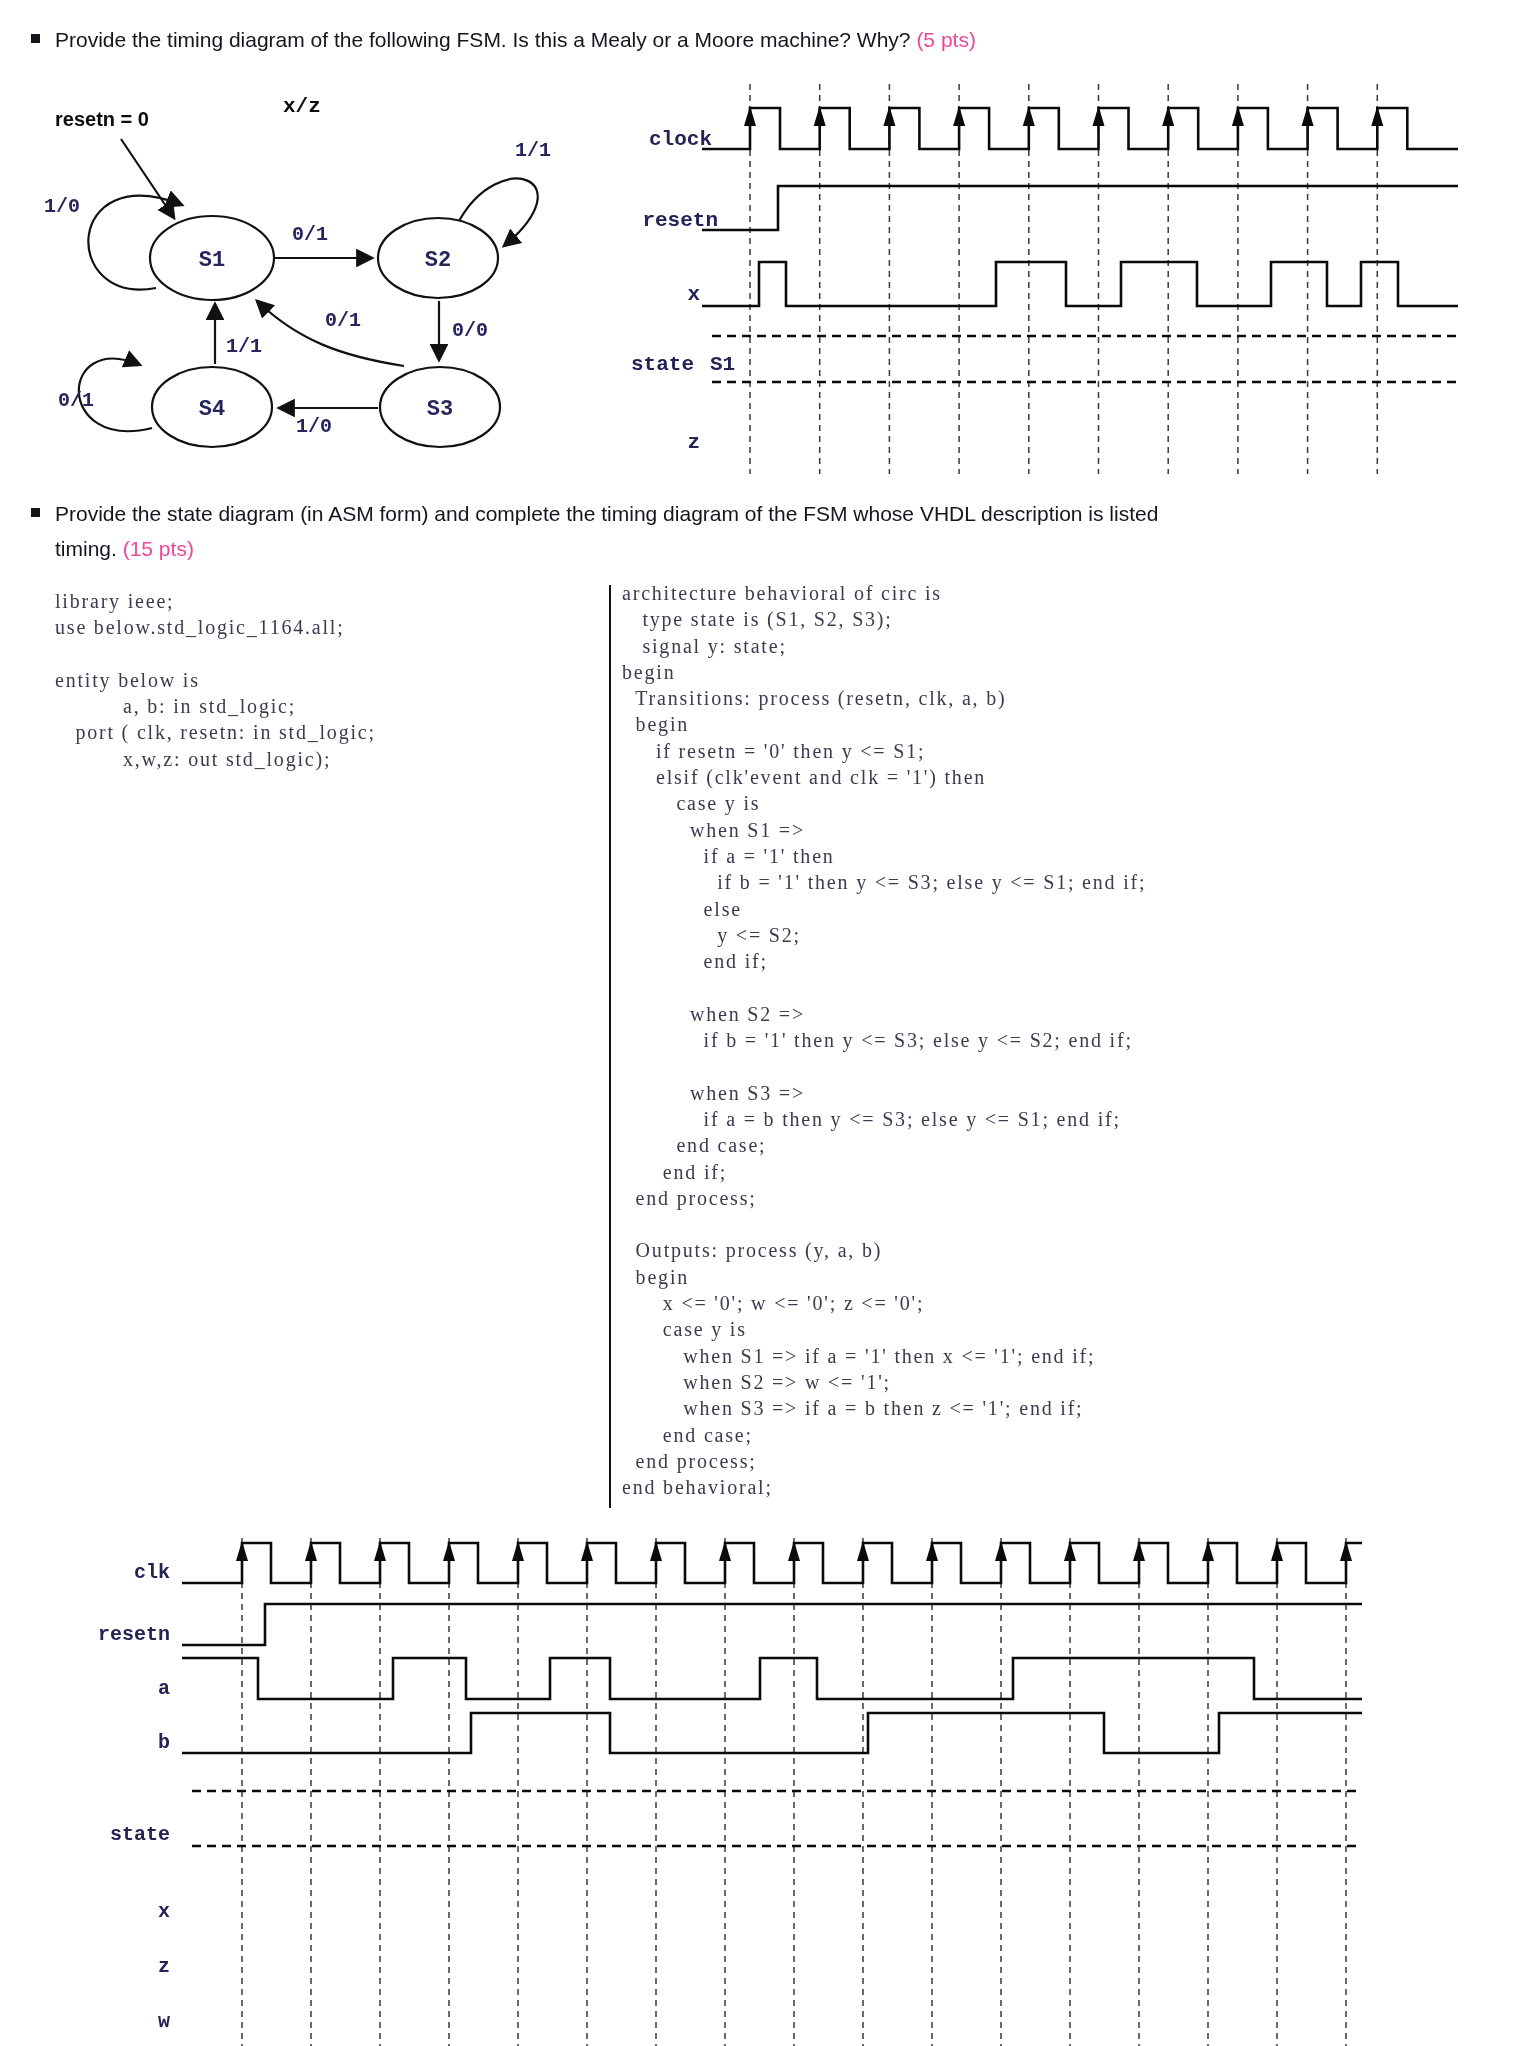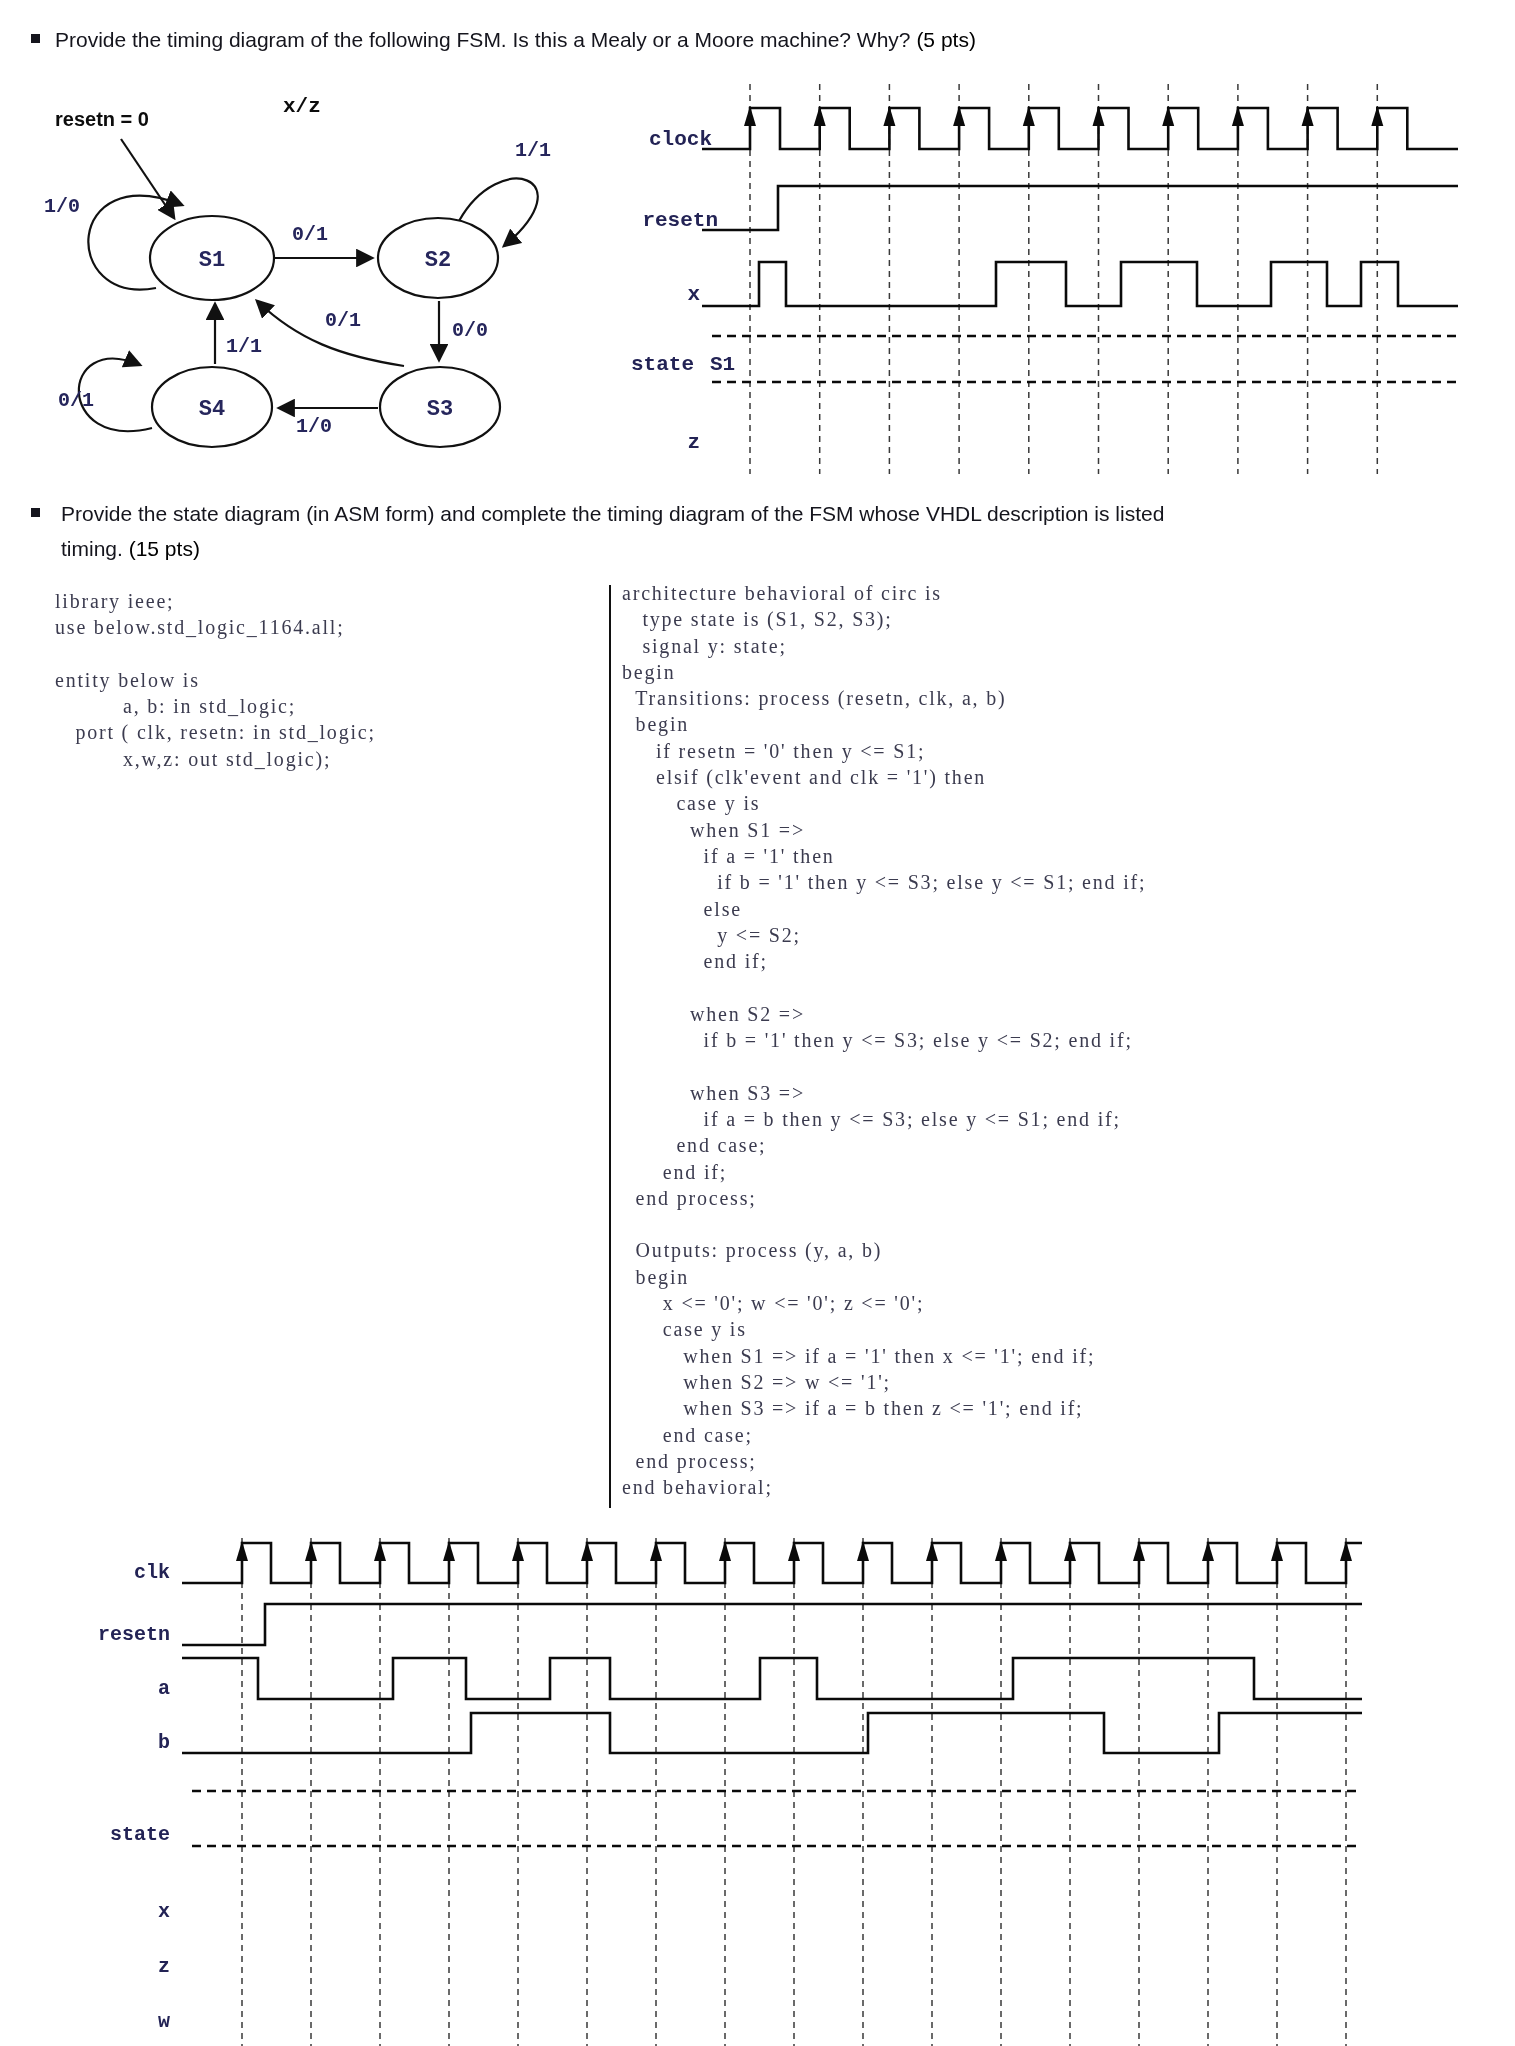--- a/index.html
+++ b/index.html
@@ -1,20 +1,20 @@
 <!DOCTYPE html>
 <html><head>
 <meta charset="utf-8">
 <style>
   html,body{margin:0;padding:0;background:#fff}
   .page{position:relative;width:1515px;height:2046px;background:#ffffff;overflow:hidden;
         font-family:"Liberation Sans",sans-serif}
   .bullet-sq{position:absolute;width:9px;height:9px;background:#15151d}
   .question{position:absolute;font-size:21px;color:#15151d;line-height:34.5px}
-  .pts{color:#000000}
+  .pts{color:#ec4899}
   .code{position:absolute;font-family:Liberation Serif, serif;font-size:20px;
         line-height:26.3px;letter-spacing:1.8px;color:#3b3b4f;white-space:pre}
   svg.gfx{position:absolute;left:0;top:0}
   .grid{stroke:#3a3a3a;stroke-width:1.5;stroke-dasharray:6 5}
   .wave{stroke:#0a0a0a;stroke-width:2.6;fill:none;stroke-linejoin:miter}
   .band{stroke:#0a0a0a;stroke-width:2.3;stroke-dasharray:9 6}
   .ah{fill:#0a0a0a}
   .siglabel{font-family:"Liberation Mono",monospace;font-weight:700;fill:#232355}
   #t1 .siglabel{font-size:21px}
   #t2 .siglabel{font-size:20px}
@@ -32,21 +32,21 @@
 <body>
 
 <div class="page">
 
   <div class="bullet-sq" style="left:31px;top:34px"></div>
   <div class="question" style="left:55px;top:23px;width:1420px">
     <span>Provide the timing diagram of the following FSM. Is this a Mealy or a Moore machine? Why? </span><span class="pts">(5 pts)</span>
   </div>
 
   <div class="bullet-sq" style="left:31px;top:508px"></div>
-  <div class="question" style="left:61px;top:497px;width:1450px">
+  <div class="question" style="left:55px;top:497px;width:1450px">
     <span>Provide the state diagram (in ASM form) and complete the timing diagram of the FSM whose VHDL description is listed</span><br>
     <span>timing. </span><span class="pts">(15 pts)</span>
   </div>
 
   <div class="code" style="left:55px;top:588px"><div>library ieee;</div><div>use below.std_logic_1164.all;</div><div>&nbsp;</div><div>entity below is</div><div>          a, b: in std_logic;</div><div>   port ( clk, resetn: in std_logic;</div><div>          x,w,z: out std_logic);</div></div>
   <div class="code" style="left:622px;top:580px"><div>architecture behavioral of circ is</div><div>   type state is (S1, S2, S3);</div><div>   signal y: state;</div><div>begin</div><div>  Transitions: process (resetn, clk, a, b)</div><div>  begin</div><div>     if resetn = '0' then y &lt;= S1;</div><div>     elsif (clk'event and clk = '1') then</div><div>        case y is</div><div>          when S1 =&gt;</div><div>            if a = '1' then</div><div>              if b = '1' then y &lt;= S3; else y &lt;= S1; end if;</div><div>            else</div><div>              y &lt;= S2;</div><div>            end if;</div><div>&nbsp;</div><div>          when S2 =&gt;</div><div>            if b = '1' then y &lt;= S3; else y &lt;= S2; end if;</div><div>&nbsp;</div><div>          when S3 =&gt;</div><div>            if a = b then y &lt;= S3; else y &lt;= S1; end if;</div><div>        end case;</div><div>      end if;</div><div>  end process;</div><div>&nbsp;</div><div>  Outputs: process (y, a, b)</div><div>  begin</div><div>      x &lt;= '0'; w &lt;= '0'; z &lt;= '0';</div><div>      case y is</div><div>         when S1 =&gt; if a = '1' then x &lt;= '1'; end if;</div><div>         when S2 =&gt; w &lt;= '1';</div><div>         when S3 =&gt; if a = b then z &lt;= '1'; end if;</div><div>      end case;</div><div>  end process;</div><div>end behavioral;</div></div>
 
   <svg class="gfx" width="1515" height="2046" viewBox="0 0 1515 2046">
     <defs>
       <marker id="arr" viewBox="0 0 10 10" refX="8.5" refY="5" markerWidth="8.5" markerHeight="8.5" orient="auto">

